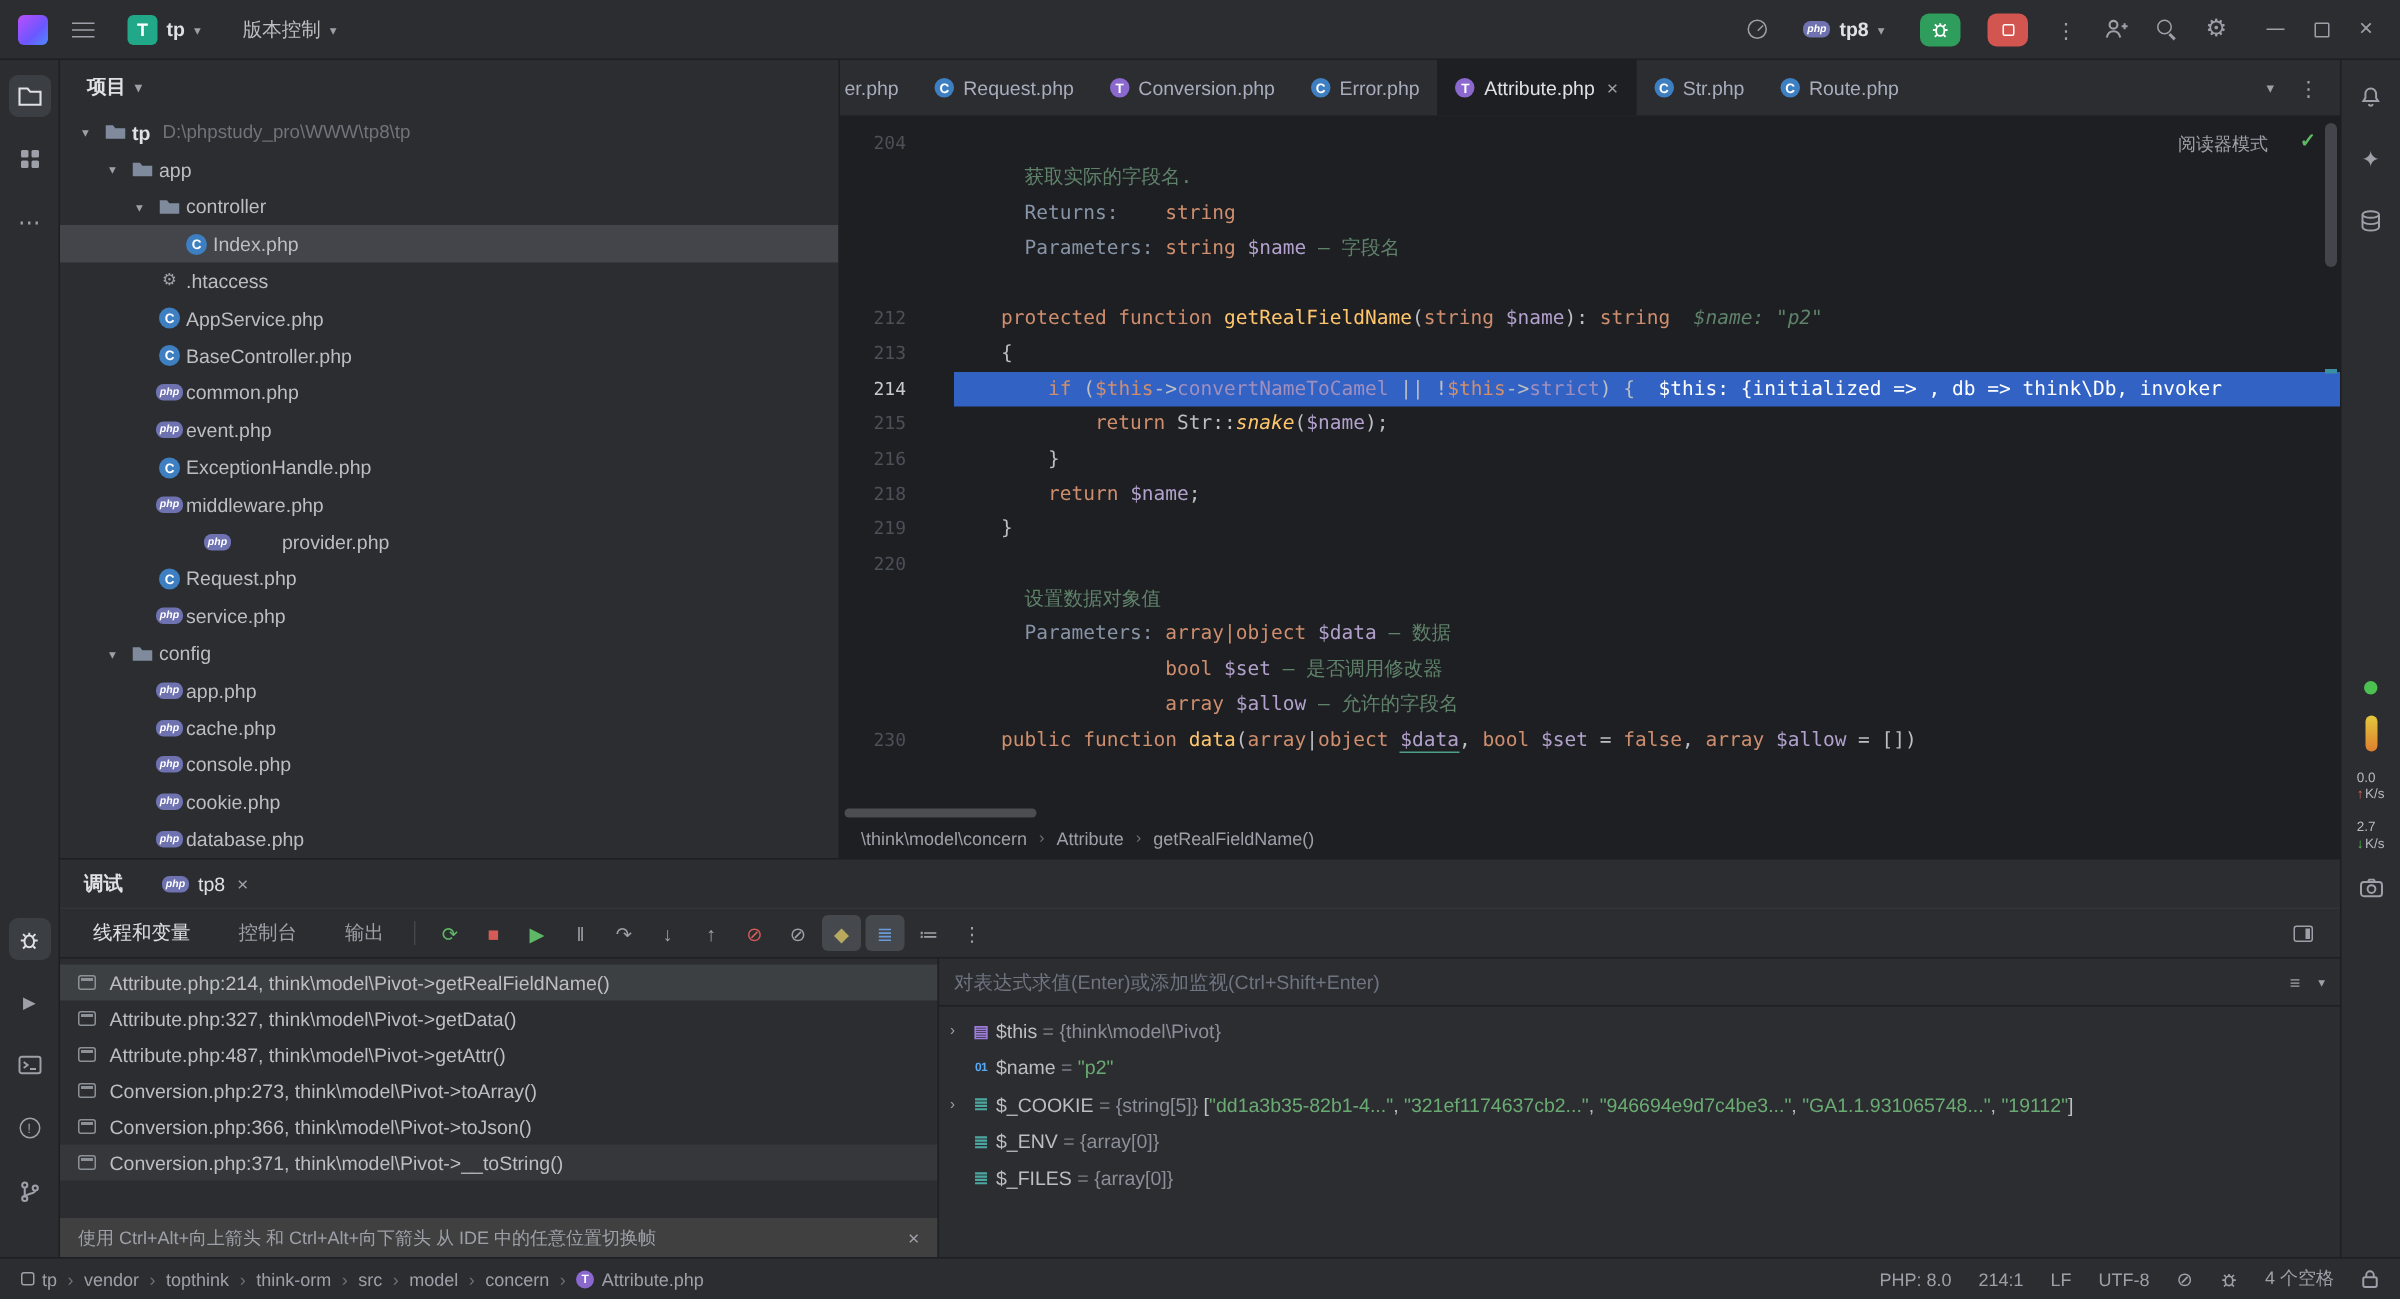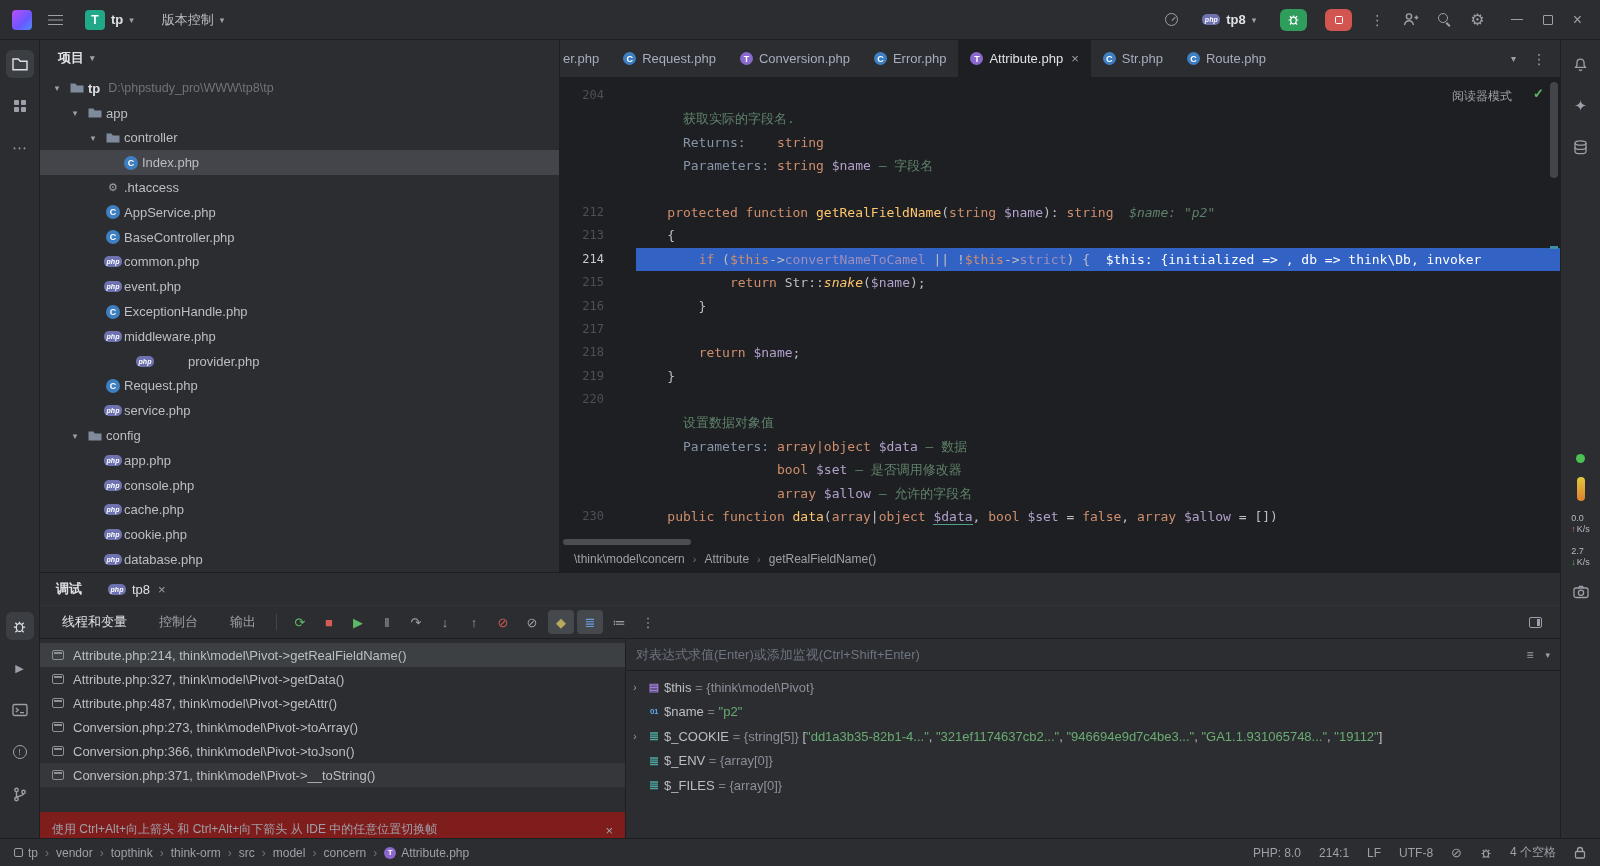--- a/index.html
+++ b/index.html
@@ -118,21 +118,21 @@
 .layout-wrap{margin-left:auto;display:flex;align-items:center;padding-right:6px}
 .layout-ic{width:13px;height:11px;border:1.3px solid #9da0a8;border-radius:2px;position:relative}
 .layout-ic::after{content:"";position:absolute;right:1px;top:1px;bottom:1px;width:3.5px;background:#9da0a8}
 .dbg-content{flex:1;min-height:0;display:flex}
 .frames{width:586px;flex:none;border-right:1px solid #1e1f22;position:relative;padding-top:4px;overflow:hidden}
 .frow{height:24px;display:flex;align-items:center;gap:9px;padding-left:12px;white-space:nowrap;font-size:13px}
 .frow.sel{background:#3d4043}
 .frow.dim{background:#35373a}
 .fic{width:12px;height:10px;border:1.2px solid #8b9197;border-radius:2px;position:relative;flex:none}
 .fic::after{content:"";position:absolute;left:1px;right:1px;top:1px;height:2.2px;background:#8b9197}
-.hintbar{position:absolute;left:0;right:0;bottom:0;height:26px;background:#7f1d1d;display:flex;align-items:flex-end;padding:0 12px;font-size:12px;color:#9da0a8;white-space:nowrap;overflow:hidden}
+.hintbar{position:absolute;left:0;right:0;bottom:0;height:26px;background:#404040;display:flex;align-items:center;padding:0 12px;font-size:12px;color:#9da0a8;white-space:nowrap;overflow:hidden}
 .hx{margin-left:auto;font-size:13px}
 .vars{flex:1;min-width:0;display:flex;flex-direction:column}
 .eval{height:32px;flex:none;display:flex;align-items:center;padding:0 10px;border-bottom:1px solid #1e1f22;color:#6e7480;white-space:nowrap;overflow:hidden}
 .eval-icons{margin-left:auto;display:flex;gap:12px;color:#9da0a8;align-items:center;font-size:12px}
 .vlist{flex:1;overflow:hidden;padding-top:4px}
 .vrow{height:24.5px;display:flex;align-items:center;white-space:nowrap;font-size:13px;overflow:hidden}
 .vchev{width:18px;flex:none;text-align:center;color:#9da0a8;font-size:10px}
 .vic{width:20px;flex:none;display:flex;justify-content:center;font-weight:700}
 .vi-object{color:#9d7cd8;font-size:11px}
 .vi-primitive{color:#56a8f5;font-size:8px;letter-spacing:-.5px}
@@ -383,28 +383,28 @@
                 <span class="ticon">
                   <span class="fi-php">php</span>
                 </span>
                 <span class="tlabel">app.php</span>
               </div>
               <div class="trow" style="padding-left: 44px;">
                 <span class="tchev"></span>
                 <span class="ticon">
                   <span class="fi-php">php</span>
                 </span>
+                <span class="tlabel">cache.php</span>
+              </div>
+              <div class="trow" style="padding-left: 44px;">
+                <span class="tchev"></span>
+                <span class="ticon">
+                  <span class="fi-php">php</span>
+                </span>
                 <span class="tlabel">console.php</span>
-              </div>
-              <div class="trow" style="padding-left: 44px;">
-                <span class="tchev"></span>
-                <span class="ticon">
-                  <span class="fi-php">php</span>
-                </span>
-                <span class="tlabel">cache.php</span>
               </div>
               <div class="trow" style="padding-left: 44px;">
                 <span class="tchev"></span>
                 <span class="ticon">
                   <span class="fi-php">php</span>
                 </span>
                 <span class="tlabel">cookie.php</span>
               </div>
               <div class="trow" style="padding-left: 44px;">
                 <span class="tchev"></span>
@@ -487,24 +487,20 @@
                   <span class="g">214</span>
                   <span class="ct"><span class="s-plain">        </span><span class="s-k">if </span><span class="s-plain">(</span><span class="s-k">$this</span><span class="s-plain">-&gt;</span><span class="s-field">convertNameToCamel</span><span class="s-plain"> || !</span><span class="s-k">$this</span><span class="s-plain">-&gt;</span><span class="s-field">strict</span><span class="s-plain">) {  </span><span class="s-hintblue">$this: {initialized =&gt; , db =&gt; think\Db, invoker</span></span>
                 </div>
                 <div class="cl">
                   <span class="g">215</span>
                   <span class="ct"><span class="s-plain">            </span><span class="s-k">return </span><span class="s-cls">Str</span><span class="s-plain">::</span><span class="s-fncall">snake</span><span class="s-plain">(</span><span class="s-var">$name</span><span class="s-plain">);</span></span>
                 </div>
                 <div class="cl">
                   <span class="g">216</span>
                   <span class="ct"><span class="s-plain">        }</span></span>
-                </div>
-                <div class="cl">
-                  <span class="g">217</span>
-                  <span class="ct"></span>
                 </div>
                 <div class="cl">
                   <span class="g">218</span>
                   <span class="ct"><span class="s-plain">        </span><span class="s-k">return </span><span class="s-var">$name</span><span class="s-plain">;</span></span>
                 </div>
                 <div class="cl">
                   <span class="g">219</span>
                   <span class="ct"><span class="s-plain">    }</span></span>
                 </div>
                 <div class="cl">

